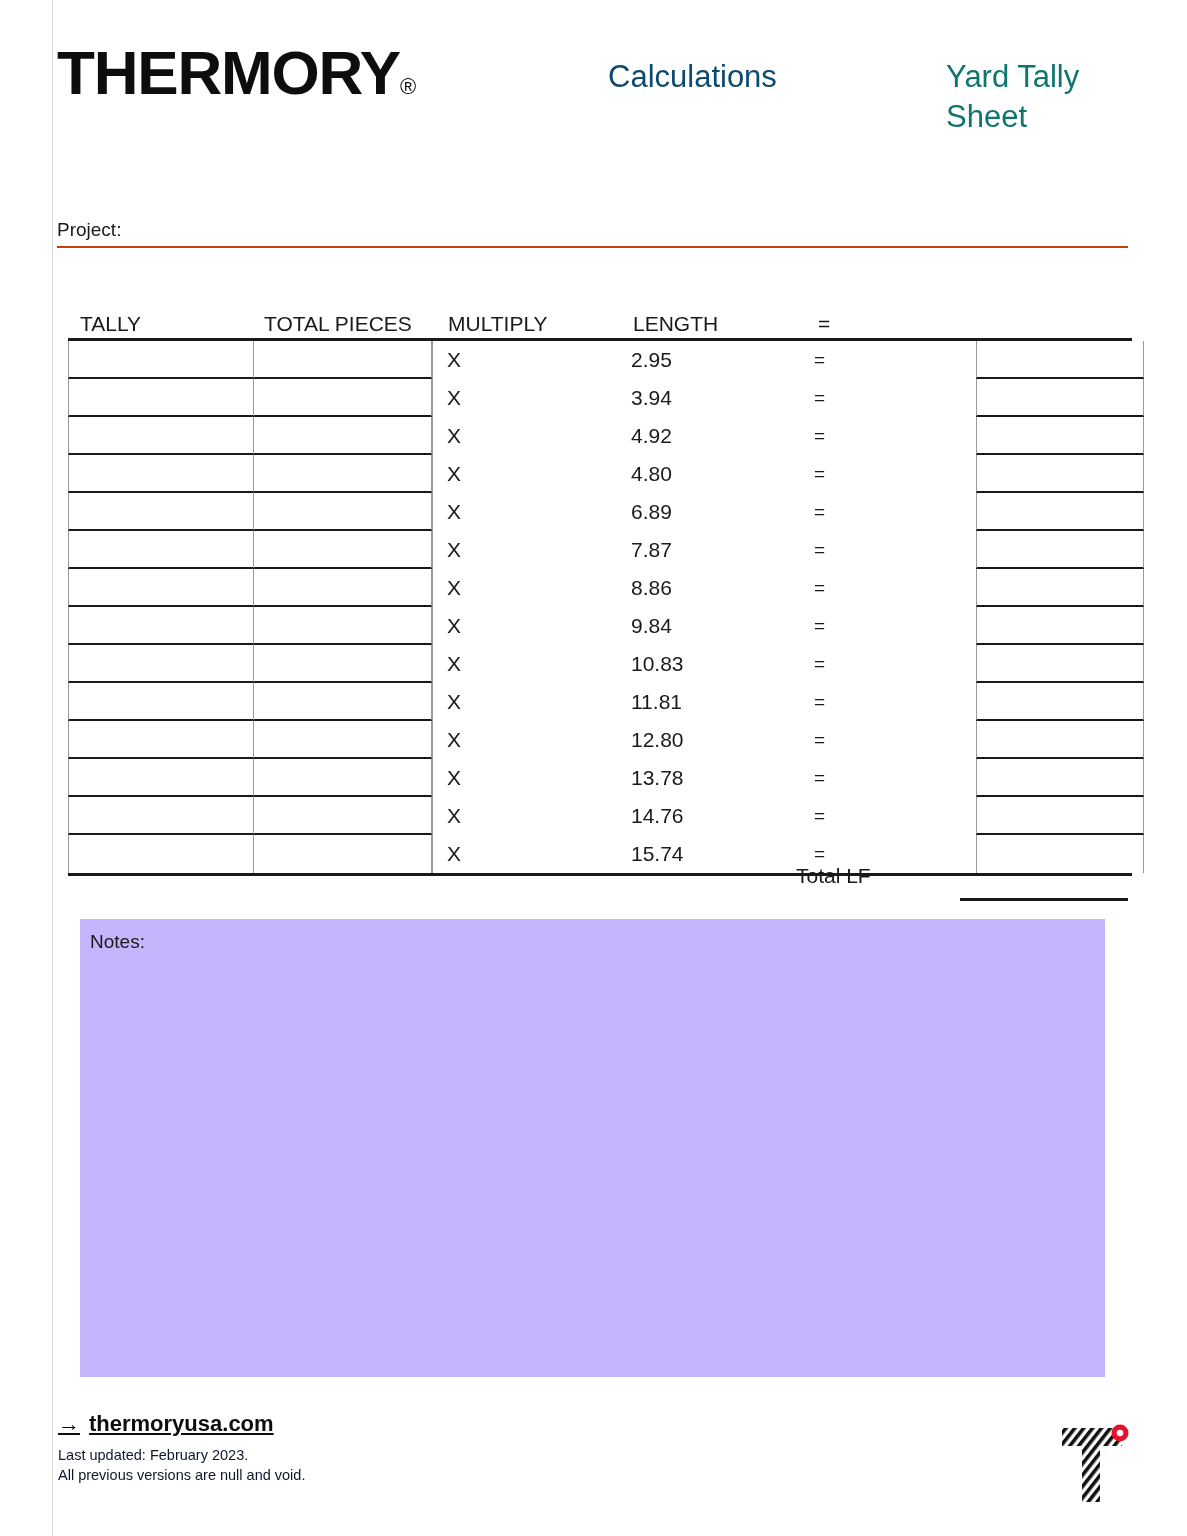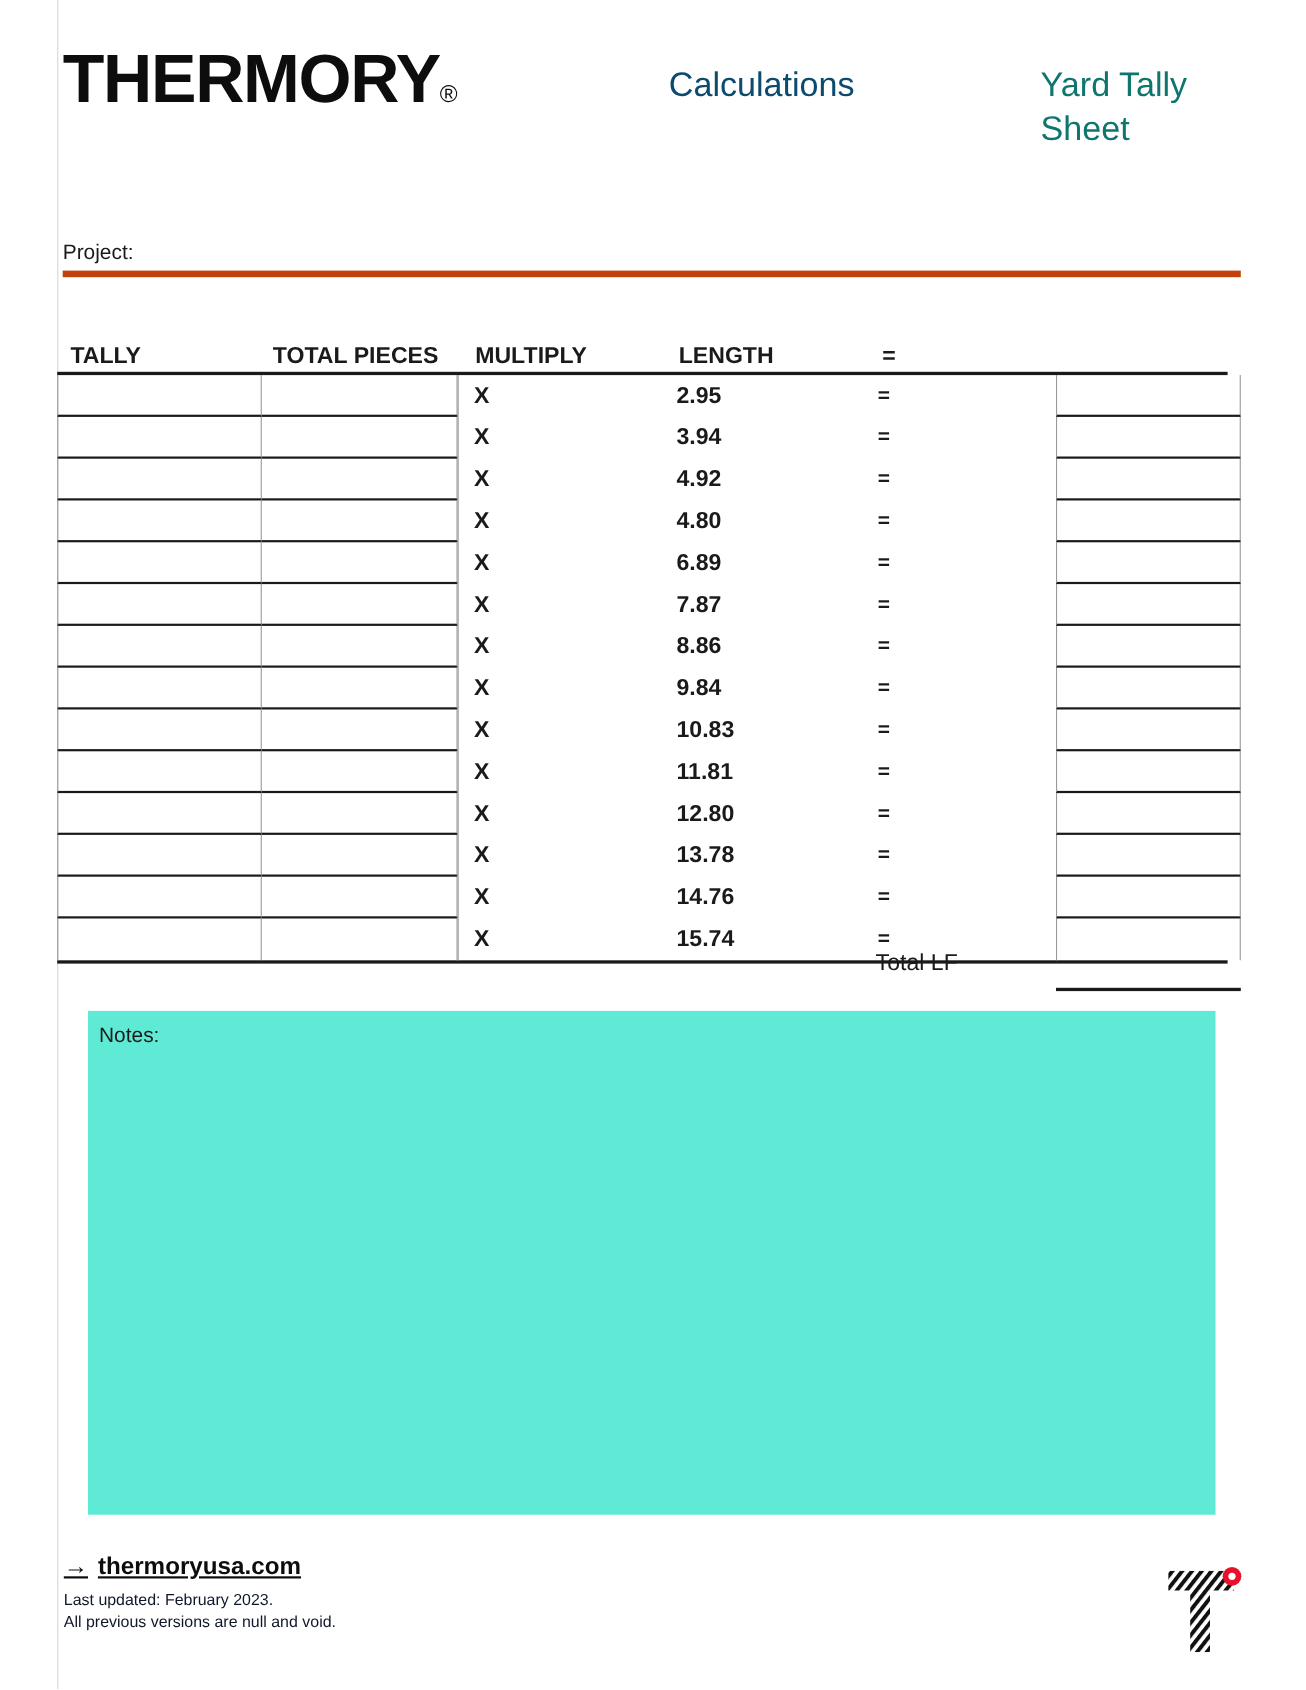--- a/index.html
+++ b/index.html
@@ -75,44 +75,43 @@
     line-height: 1.28;
   }
 
   
   .project-row {
     position: absolute;
     left: 57px;
     top: 210px;
     width: 1071px;
     height: 36px;
-    border-bottom: 6px solid #c2410c;
+    border-bottom: 2px solid #c2410c;
   }
   .project-label {
     position: absolute;
     left: 0;
     bottom: 5px;
     font-size: 19px;
     color: #1a1a1a;
   }
   .project-value {
     position: absolute;
     left: 90px;
     bottom: 5px;
     font-size: 19px;
     color: #1a1a1a;
   }
 
   
   .tally-table {
     position: absolute;
-    left: 52px;
+    left: 68px;
     top: 300px;
     width: 1064px;
-    font-weight: bold;
   }
   .thead {
     position: relative;
     height: 38px;
   }
   .thead .th {
     position: absolute;
     bottom: 2px;
     font-size: 21px;
     color: #1a1a1a;
@@ -223,21 +222,21 @@
     color: #1a1a1a;
   }
 
   
   .notes-box {
     position: absolute;
     left: 80px;
     top: 919px;
     width: 1025px;
     height: 458px;
-    background: #5eead4;
+    background: #c4b5fd;
   }
   .notes-label {
     position: absolute;
     left: 10px;
     top: 12px;
     font-size: 19px;
     color: #1a1a1a;
   }
   .notes-value {
     position: absolute;

